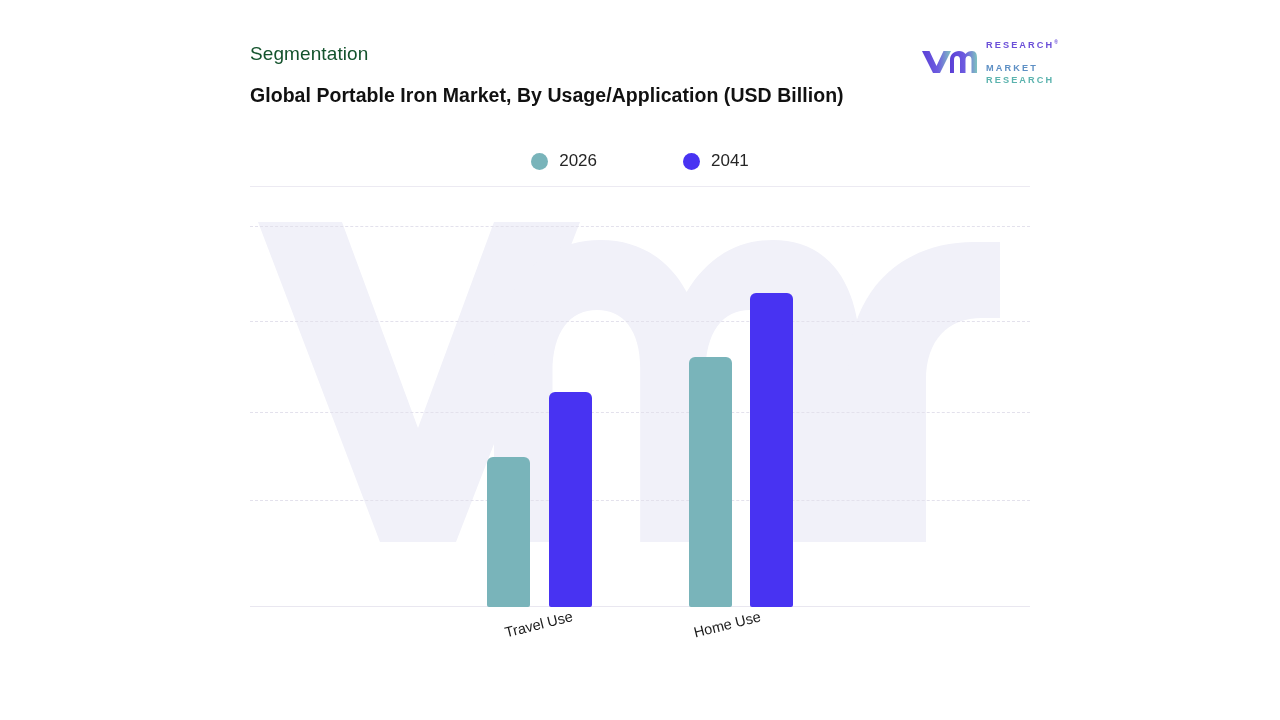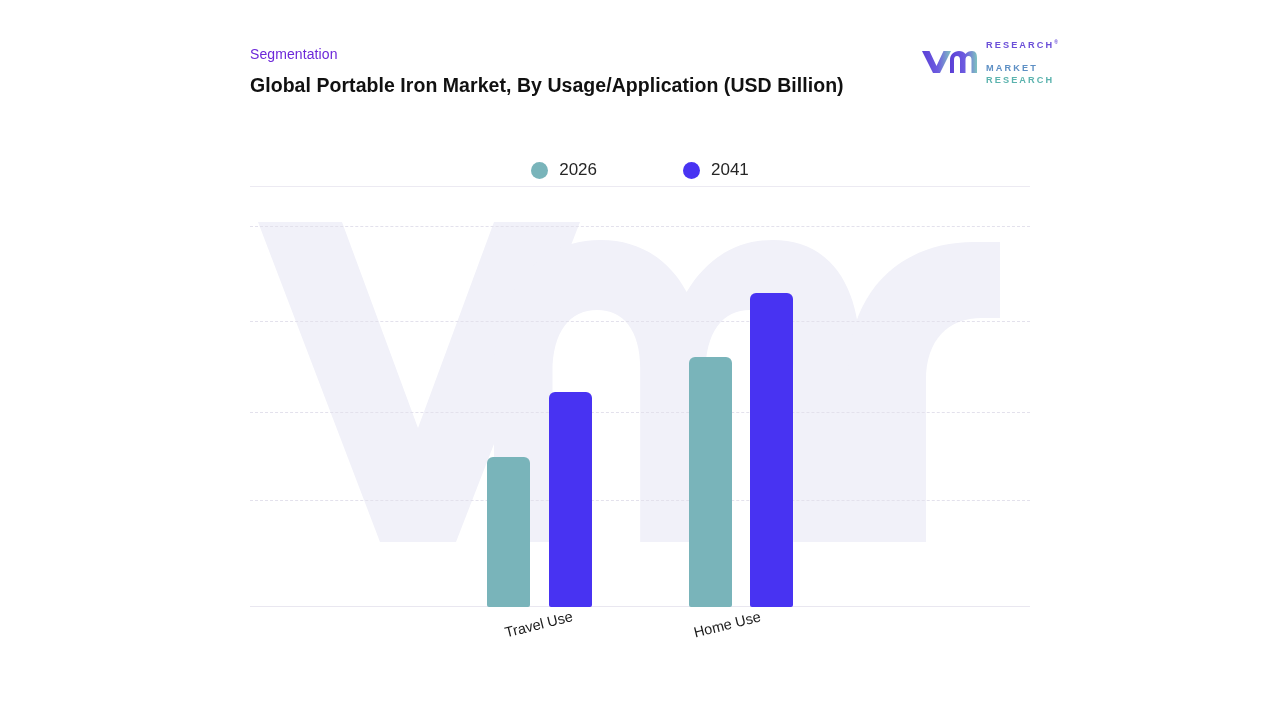--- a/index.html
+++ b/index.html
@@ -22,28 +22,28 @@
 
   
   .header {
     position: absolute;
     left: 250px;
     top: 44px;
     width: 780px;
     height: 64px;
   }
   .kicker {
-    font-size: 14px;
-    color: #6d28d9;
+    font-size: 19px;
+    color: #14532d;
     font-weight: 400;
     letter-spacing: .1px;
     line-height: 20px;
   }
   .chart-title {
-    margin-top: 9px;
+    margin-top: 19px;
     font-size: 19.5px;
     font-weight: 700;
     color: #111111;
     letter-spacing: .05px;
     line-height: 24px;
     white-space: nowrap;
   }
 
   
   .logo {
@@ -71,21 +71,21 @@
   }
   .lw1 { color: #6b4fd8; position: relative; }
   .lw1 sup { font-size: 5px; letter-spacing:0; vertical-align: super; }
   .lw2 { color: #5d8fc4; margin-top: 12px; }
   .lw3 { color: #5bb3ae; }
 
   
   .legend {
     position: absolute;
     left: 250px;
-    top: 152px;
+    top: 143px;
     width: 780px;
     height: 36px;
     display: flex;
     justify-content: center;
     align-items: center;
     gap: 86px;
   }
   .legend-item {
     display: flex;
     align-items: center;

